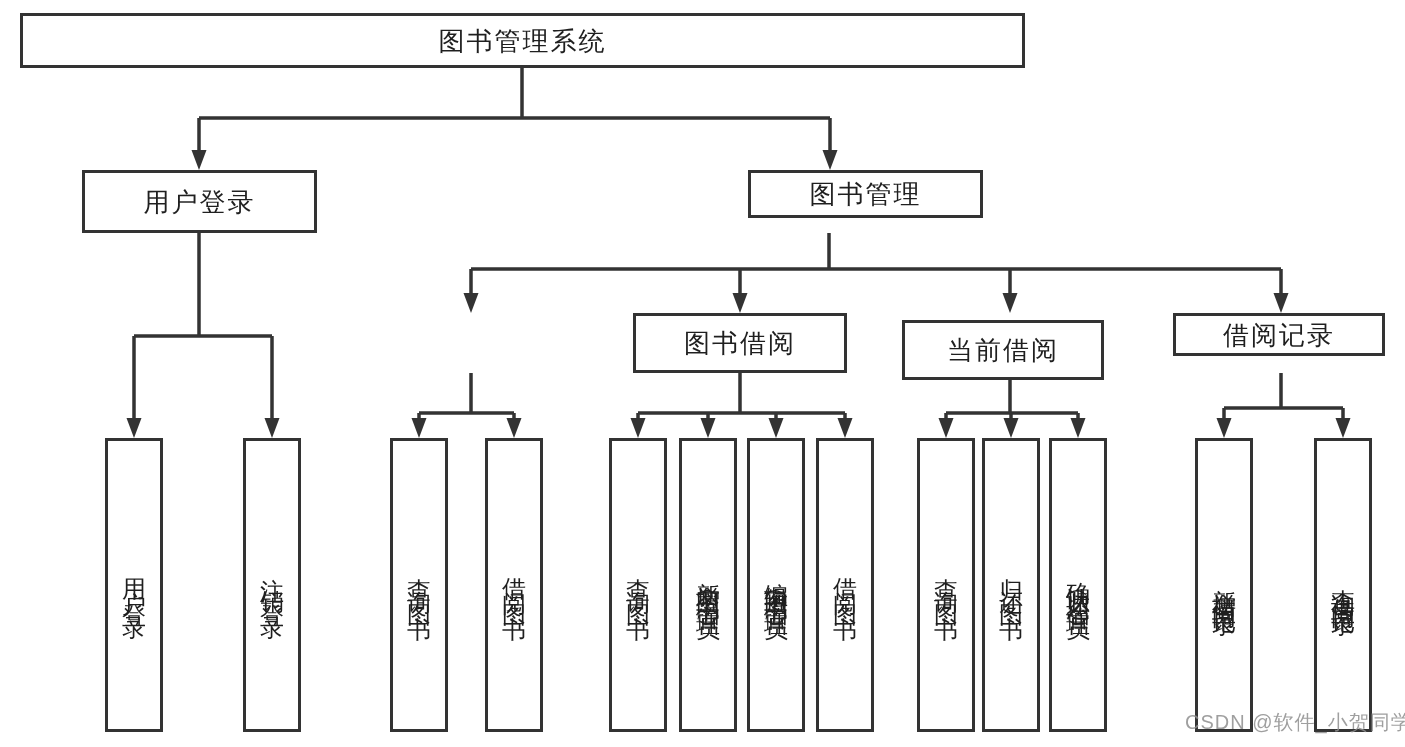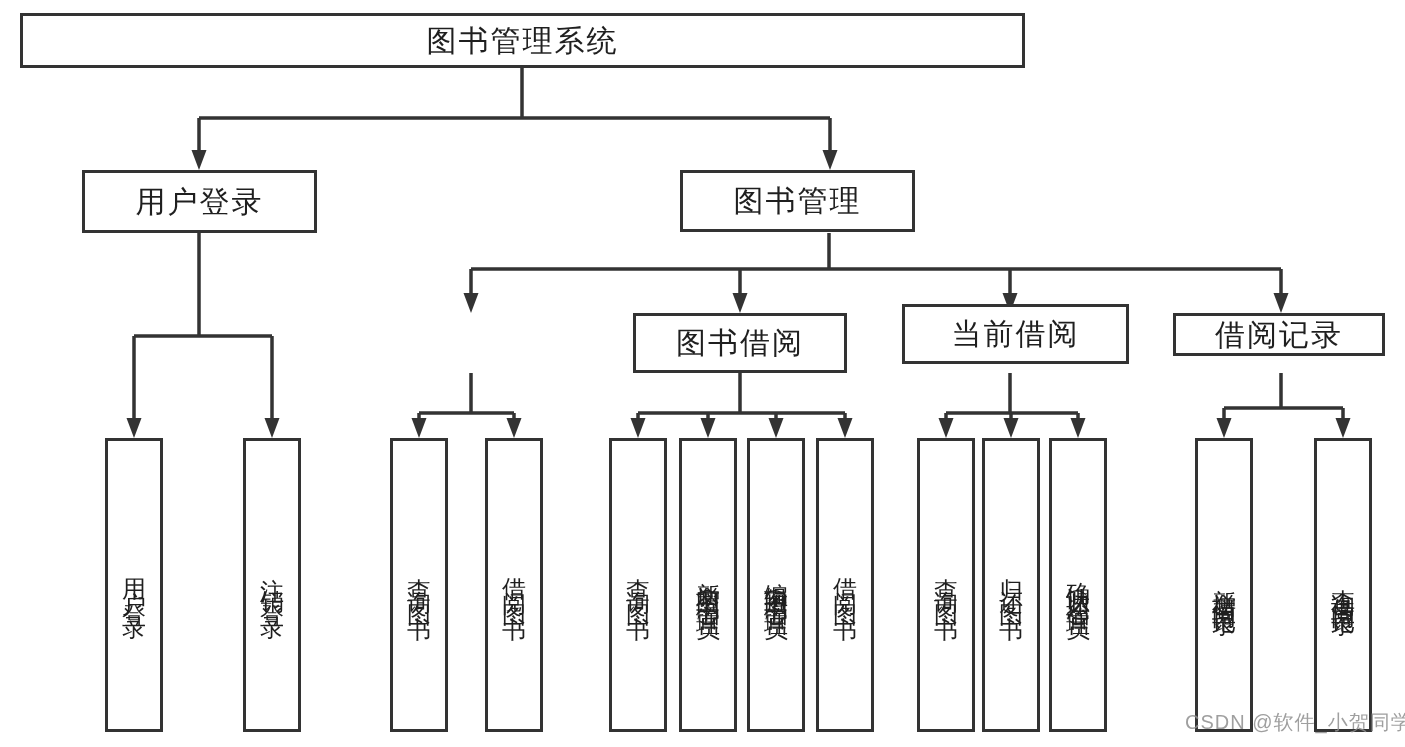--- a/index.html
+++ b/index.html
@@ -22,21 +22,21 @@
   svg.connectors polygon{fill:var(--line);stroke:none;}
   .node{
     position:absolute;
     background:var(--boxbg);
     border:3px solid var(--line);
     box-sizing:border-box;
     display:flex;align-items:center;justify-content:center;
     color:var(--text);
   }
   .h-text{
-    font-size:30px;
+    font-size:26px;
     letter-spacing:2px;
     white-space:nowrap;
     line-height:1;
   }
   .leaf .v-text{
     writing-mode:vertical-rl;
     text-orientation:mixed;
     font-size:24px;
     line-height:1;
     max-height:282px;
@@ -110,28 +110,28 @@
     </g>
   </svg>
 
   <div class="node" style="left:20px;top:13px;width:1005px;height:55px">
     <span class="h-text">图书管理系统</span>
   </div>
 
   <div class="node" style="left:82px;top:170px;width:235px;height:63px">
     <span class="h-text">用户登录</span>
   </div>
-  <div class="node" style="left:680px;top:170px;width:235px;height:62px">
+  <div class="node" style="left:748px;top:170px;width:235px;height:48px">
     <span class="h-text">图书管理</span>
   </div>
 
   <div class="node" style="left:633px;top:313px;width:214px;height:60px">
     <span class="h-text">图书借阅</span>
   </div>
-  <div class="node" style="left:902px;top:304px;width:227px;height:60px">
+  <div class="node" style="left:902px;top:320px;width:202px;height:60px">
     <span class="h-text">当前借阅</span>
   </div>
   <div class="node" style="left:1173px;top:313px;width:212px;height:43px">
     <span class="h-text">借阅记录</span>
   </div>
 
   <div class="node leaf" style="left:105px;top:438px;width:58px;height:294px">
     <span class="v-text ls-short">用户登录</span>
   </div>
   <div class="node leaf" style="left:243px;top:438px;width:58px;height:294px">

